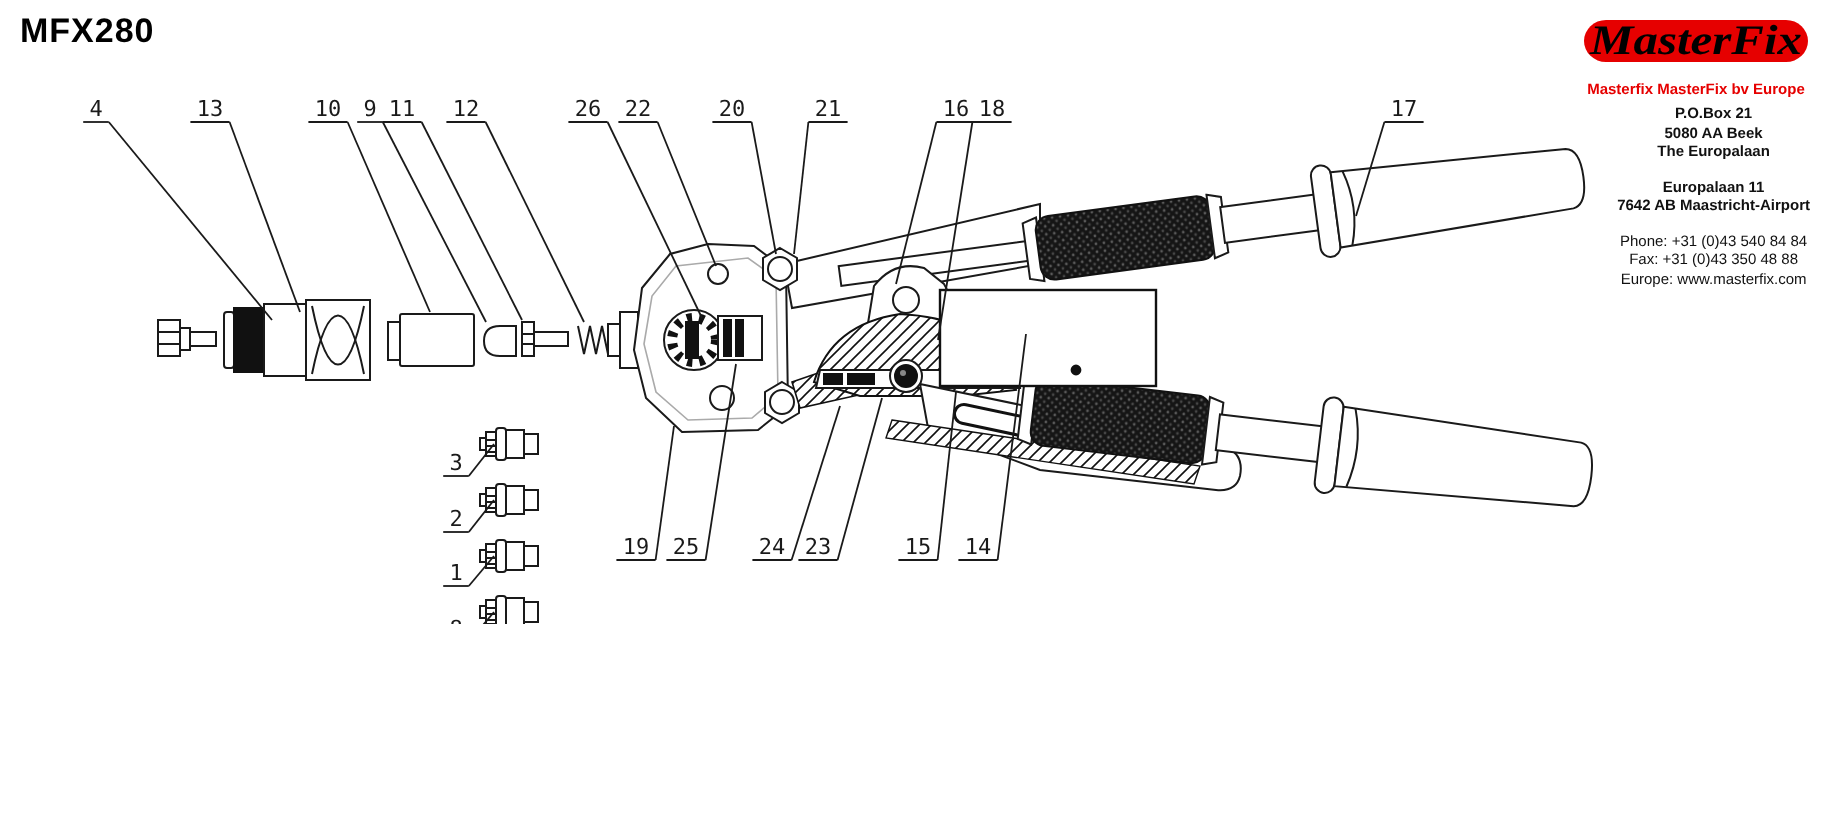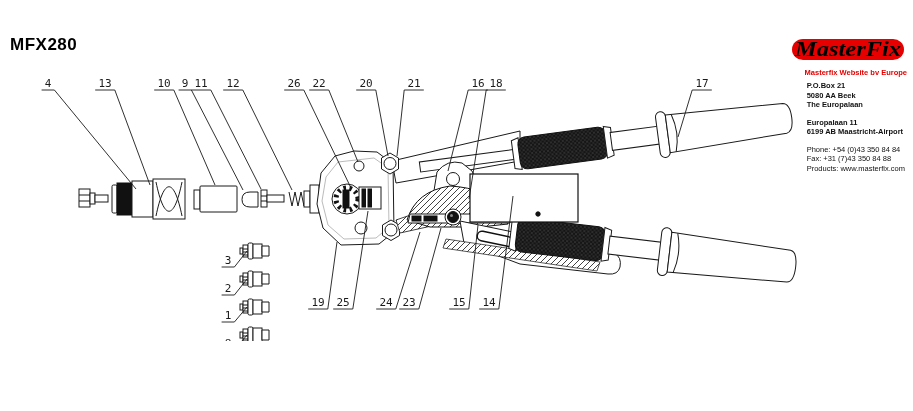--- a/index.html
+++ b/index.html
@@ -1,22 +1,22 @@
 <!DOCTYPE html>
 <html><head>
 <meta charset="utf-8">
 <style>
   html,body{margin:0;padding:0;background:#fff;}
   .canvas{position:relative;width:913px;height:312px;background:#fff;overflow:hidden;
-          font-family:"Liberation Sans",sans-serif;margin-top:29px;}
+          font-family:"Liberation Sans",sans-serif;}
   .page-title{position:absolute;left:10px;top:6px;font-size:17px;font-weight:bold;
               color:#000;letter-spacing:.5px;}
-  .brand{position:absolute;right:6px;top:2px;width:118px;text-align:right;}
+  .brand{position:absolute;right:6px;top:2px;width:118px;text-align:center;}
   .brand-tagline{color:#e60000;font-weight:bold;font-size:7.5px;margin-top:1px;white-space:nowrap;}
-  .address{position:absolute;right:8px;top:52px;text-align:left;font-size:7.5px;
+  .address{position:absolute;right:8px;top:52px;text-align:center;font-size:7.5px;
            color:#111;line-height:9.5px;}
   .address .blk{margin-bottom:8px;}
   .address .b1{font-weight:bold;}
   .diagram-svg{position:absolute;left:0;top:0;}
   .callout-num{font:11px "DejaVu Sans Mono",monospace;fill:#1a1a1a;text-anchor:middle;}
   .callout-line{stroke:#1a1a1a;stroke-width:.9;fill:none;}
   .ln{stroke:#1a1a1a;stroke-width:1;fill:#fff;}
   .lnf{stroke:#1a1a1a;stroke-width:1;fill:none;}
   .dk{fill:#111;stroke:#111;}
 </style>
@@ -25,37 +25,37 @@
 
 <div class="canvas">
 
   <div class="page-title">MFX280</div>
 
   <div class="brand">
     <svg width="118" height="32">
       <rect x="3" y="8" width="112" height="21" rx="11" fill="#e60000"></rect>
       <text x="59" y="25" text-anchor="middle" font-family="Liberation Serif, serif" font-size="21" font-weight="bold" font-style="italic" fill="#000" textLength="106" lengthAdjust="spacingAndGlyphs">MasterFix</text>
     </svg>
-    <div class="brand-tagline">Masterfix Website bv Europe</div>
+    <div class="brand-tagline">Masterfix MasterFix bv Europe</div>
   </div>
 
   <div class="address">
     <div class="blk b1">
         <div>P.O.Box 21</div>
         <div>5080 AA Beek</div>
         <div>The Europalaan</div>
       </div>
     <div class="blk b1">
         <div>Europalaan 11</div>
-        <div>6199 AB Maastricht-Airport</div>
+        <div>7642 AB Maastricht-Airport</div>
       </div>
     <div class="blk">
-        <div>Phone: +54 (0)43 350 84 84</div>
-        <div>Fax: +31 (7)43 350 84 88</div>
-        <div>Products: www.masterfix.com</div>
+        <div>Phone: +31 (0)43 540 84 84</div>
+        <div>Fax: +31 (0)43 350 48 88</div>
+        <div>Europe: www.masterfix.com</div>
       </div>
   </div>
 
   <svg class="diagram-svg" width="913" height="411" viewBox="0 0 913 411">
     <defs>
       <pattern id="hatch" width="6" height="6" patternUnits="userSpaceOnUse">
         <rect width="6" height="6" fill="#fff"></rect>
         <path d="M-1,7 L7,-1 M-1,1 L1,-1 M5,7 L7,5" stroke="#111" stroke-width="0.8"></path>
       </pattern>
       <pattern id="knurl" width="4" height="4" patternUnits="userSpaceOnUse">

